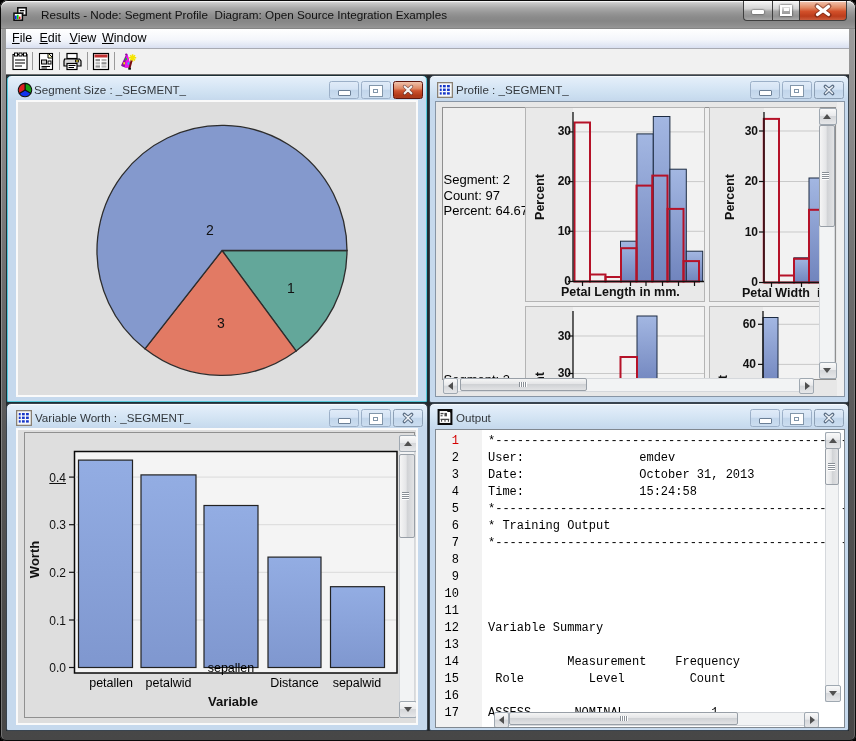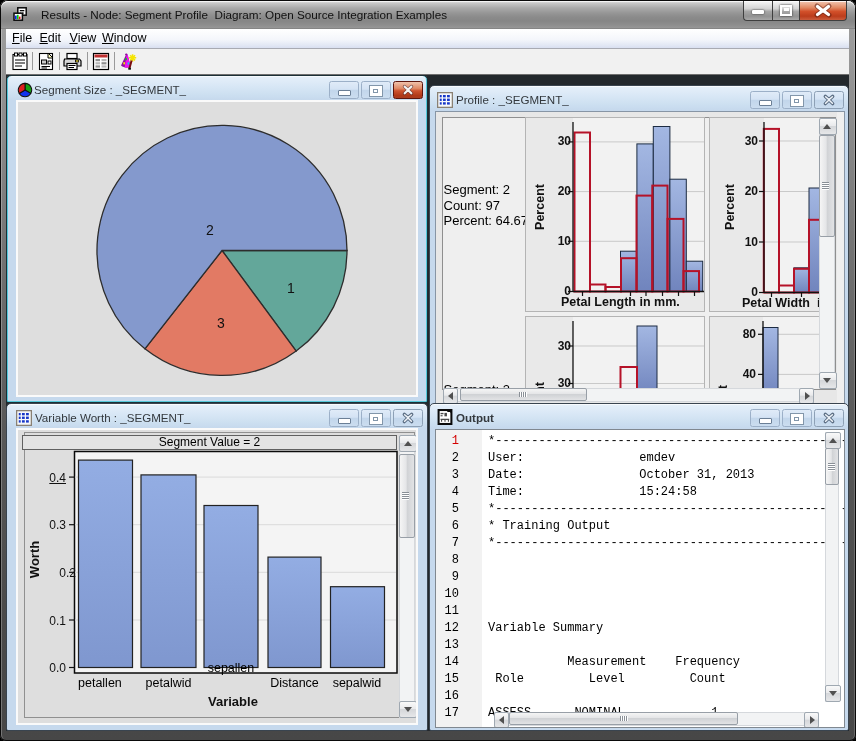--- a/index.html
+++ b/index.html
@@ -176,21 +176,21 @@
             <path d="M204 148.5 L278.2 249.1 A125 125 0 0 1 126.9 246.8 Z" fill="#e27a64"></path>
             <path d="M204 148.5 L126.9 246.8 A125 125 0 1 1 329 148.5 Z" fill="#8499cd"></path>
           </g>
           <text x="188" y="133" font-size="14" fill="#111" font-family="Liberation Sans">2</text>
           <text x="269" y="191" font-size="14" fill="#111" font-family="Liberation Sans">1</text>
           <text x="199" y="226" font-size="14" fill="#111" font-family="Liberation Sans">3</text>
         </svg>
       </div>
     </div>
 
-    <div class="win" style="left:423px;top:10px;width:420px;height:328px;text-decoration:underline;">
+    <div class="win" style="left:423px;top:0;width:420px;height:328px;text-decoration:underline;">
       <svg class="wicon" style="left:7px;top:6px;" width="11" height="11" viewBox="0 0 15 15">
         <rect x="0.6" y="0.6" width="13.8" height="13.8" fill="#f6f8fa" stroke="#8a8174" stroke-width="1.2"></rect>
         <g fill="#1636c8">
           <rect x="2.6" y="2.8" width="1.8" height="2.2"></rect>
             <rect x="5.6" y="2.8" width="2.6" height="2.2"></rect>
             <rect x="9.4" y="2.8" width="2.6" height="2.2"></rect>
           <rect x="2.6" y="6.2" width="1.8" height="2.2"></rect>
             <rect x="5.6" y="6.2" width="2.6" height="2.2"></rect>
             <rect x="9.4" y="6.2" width="2.6" height="2.2"></rect>
           <rect x="2.6" y="9.6" width="1.8" height="2.2"></rect>
@@ -341,21 +341,21 @@
                 <line x1="53" y1="17.3" x2="110" y2="17.3"></line>
                 <line x1="53" y1="57.4" x2="110" y2="57.4"></line>
               </g>
             <rect x="53" y="10.5" width="15" height="70" fill="url(#bg1)" stroke="#1c2b42"></rect>
             <line x1="53" y1="4" x2="53" y2="71" stroke="#111" stroke-width="1.3"></line>
             <g stroke="#111" stroke-width="1.2">
                 <line x1="48" y1="17.3" x2="53" y2="17.3"></line>
                 <line x1="48" y1="57.4" x2="53" y2="57.4"></line>
               </g>
           </svg>
-          <div class="ticklbl" style="left:26px;top:10.3px;width:20px;">80</div>
+          <div class="ticklbl" style="left:26px;top:10.3px;width:20px;">60</div>
           <div class="ticklbl" style="left:26px;top:50.4px;width:20px;">40</div>
           <div class="rot" style="left:-10px;top:84px;">Percent</div>
         </div>
         <div style="position:absolute;left:400.5px;top:0;width:7.5px;height:294px;background:#efefef;"></div>
 
         <div class="sb sbv" style="left:383px;top:5.5px;width:16px;height:271px;">
           <div class="sbtn" style="top:0;">
               <div class="arr" style="left:3px;top:5px;border-left:4px solid transparent;border-right:4px solid transparent;border-bottom:5px solid #505050;"></div>
             </div>
           <div class="sbtn" style="bottom:0;">
@@ -405,21 +405,20 @@
           </div>
         <div class="wbtn close">
             <svg width="28" height="16" style="position:absolute;left:0;top:0;">
               <path d="M10.3 4.4 L14 7.6 L17.7 4.4 M10.3 11.6 L14 8 L17.7 11.6" stroke="#5d6f85" stroke-width="3.4" fill="none" stroke-linecap="round" stroke-linejoin="round"></path>
               <path d="M10.6 4.7 L14 7.6 L17.4 4.7 M10.6 11.3 L14 8 L17.4 11.3" stroke="#eef3f8" stroke-width="1.5" fill="none" stroke-linecap="round" stroke-linejoin="round"></path>
             </svg>
           </div>
       </div>
       <div class="wcontent" style="left:9px;top:24px;right:9px;bottom:5px;border:2px solid #fafafa;overflow:hidden;">
         <div style="position:absolute;left:6px;top:2px;width:391px;height:286px;border:1px solid #909090;box-sizing:border-box;"></div>
-        <div style="position:absolute;left:4px;top:5px;width:373px;height:13px;border:1px solid #606060;background:#e3e3e3;text-align:center;font-size:12px;color:#000;line-height:13px;">Segment Value = 2</div>
         <svg width="400" height="293" viewBox="0 0 400 293" style="position:absolute;left:0;top:0;">
           <rect x="56.5" y="21.5" width="322.5" height="221.5" fill="#f4f4f4" stroke="#0a0a0a" stroke-width="1.5"></rect>
           <g stroke="#dadada" stroke-width="1">
             <line x1="57" y1="190" x2="378" y2="190"></line>
               <line x1="57" y1="142.3" x2="378" y2="142.3"></line>
               <line x1="57" y1="94.7" x2="378" y2="94.7"></line>
               <line x1="57" y1="47.1" x2="378" y2="47.1"></line>
           </g>
           <defs>
               <linearGradient id="bg2" x1="0" y1="0" x2="0" y2="1">
@@ -437,25 +436,25 @@
           <g stroke="#111" stroke-width="1.2">
             <line x1="51" y1="237.5" x2="56.5" y2="237.5"></line>
               <line x1="51" y1="190" x2="56.5" y2="190"></line>
               <line x1="51" y1="142.3" x2="56.5" y2="142.3"></line>
               <line x1="51" y1="94.7" x2="56.5" y2="94.7"></line>
               <line x1="51" y1="47.1" x2="56.5" y2="47.1"></line>
           </g>
         </svg>
         <div class="ticklbl" style="left:26px;top:231px;width:22px;font-weight:normal;">0.0</div>
         <div class="ticklbl" style="left:26px;top:183.5px;width:22px;font-weight:normal;">0.1</div>
-        <div class="ticklbl" style="left:36px;top:136px;width:22px;font-weight:normal;">0.2</div>
+        <div class="ticklbl" style="left:26px;top:136px;width:22px;font-weight:normal;">0.2</div>
         <div class="ticklbl" style="left:26px;top:88px;width:22px;font-weight:normal;">0.3</div>
         <div class="ticklbl" style="left:26px;top:40.6px;width:22px;font-weight:normal;text-decoration:underline;">0.4</div>
         <div class="rot" style="left:-2px;top:122px;font-size:13px;">Worth</div>
-        <div style="position:absolute;left:60px;top:246px;width:55px;text-align:left;font-size:12.5px;">petallen</div>
+        <div style="position:absolute;left:60px;top:246px;width:55px;text-align:right;font-size:12.5px;">petallen</div>
         <div style="position:absolute;left:123px;top:246px;width:55px;text-align:center;font-size:12.5px;">petalwid</div>
         <div style="position:absolute;left:186px;top:231px;width:54px;text-align:center;font-size:12.5px;">sepallen</div>
         <div style="position:absolute;left:250px;top:246px;width:53px;text-align:center;font-size:12.5px;">Distance</div>
         <div style="position:absolute;left:312px;top:246px;width:54px;text-align:center;font-size:12.5px;">sepalwid</div>
         <div class="axlbl" style="left:190px;top:264px;font-size:13px;">Variable</div>
         <div class="sb sbv" style="left:381px;top:5px;width:16px;height:283px;">
           <div class="sbtn" style="top:0;">
               <div class="arr" style="left:3.5px;top:5px;border-left:4px solid transparent;border-right:4px solid transparent;border-bottom:5px solid #505050;"></div>
             </div>
           <div class="sbtn" style="bottom:0;">
@@ -470,21 +469,21 @@
 
     <div class="win" style="left:423px;top:328px;width:420px;height:328px;">
       <svg class="wicon" style="left:7px;top:5px;" width="13" height="14" viewBox="0 0 13 14">
         <rect x="0.9" y="0.9" width="11.2" height="12.2" fill="#ffffff" stroke="#0a0a0a" stroke-width="1.8"></rect>
         <path d="M8.5 0.9 L12.1 0.9 L12.1 4 L10.8 2.6 L8.5 2.6 Z" fill="#0a0a0a"></path>
         <rect x="2.6" y="3.4" width="2.6" height="1.2" fill="#4a4a4a"></rect>
         <rect x="2.6" y="5.4" width="1.8" height="1" fill="#4a4a4a"></rect>
         <rect x="6" y="3.4" width="2.2" height="3" fill="#4a4a4a"></rect>
         <path d="M2.6 8.6 h7.6 v1 h-7.6 Z M3 9.6 h1 v1.6 h-1 Z M6 9.6 h1 v1.6 h-1 Z M9 9.6 h1 v1.6 h-1 Z" fill="#4a4a4a"></path>
       </svg>
-      <span class="wtext" style="left:26px;font-weight:bold;">Output</span>
+      <span class="wtext" style="left:26px;">Output</span>
       <div class="wbtns" style="right:4.5px;">
         <div class="wbtn">
             <div class="wglyph-min"></div>
           </div>
         <div class="wbtn">
             <div class="wglyph-max"></div>
           </div>
         <div class="wbtn close">
             <svg width="28" height="16" style="position:absolute;left:0;top:0;">
               <path d="M10.3 4.4 L14 7.6 L17.7 4.4 M10.3 11.6 L14 8 L17.7 11.6" stroke="#5d6f85" stroke-width="3.4" fill="none" stroke-linecap="round" stroke-linejoin="round"></path>

